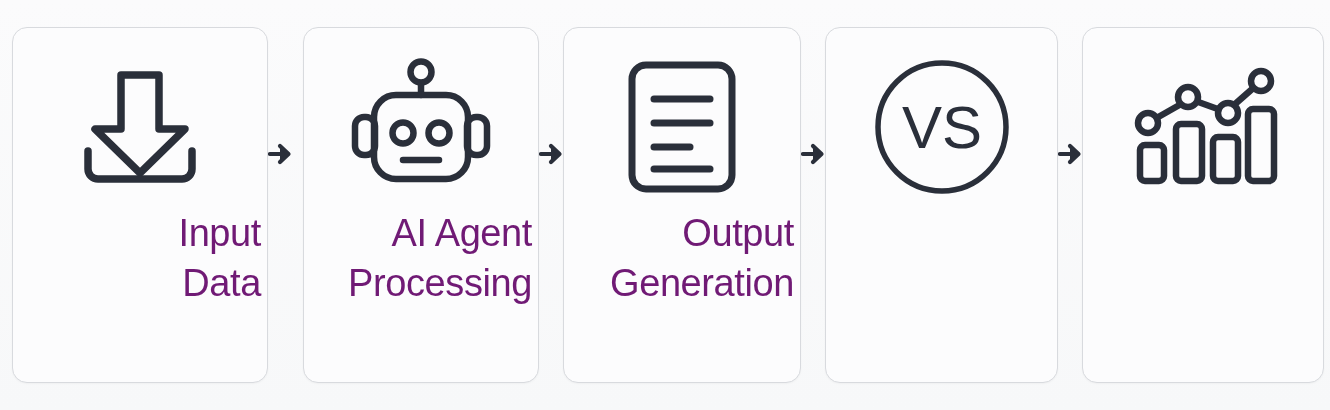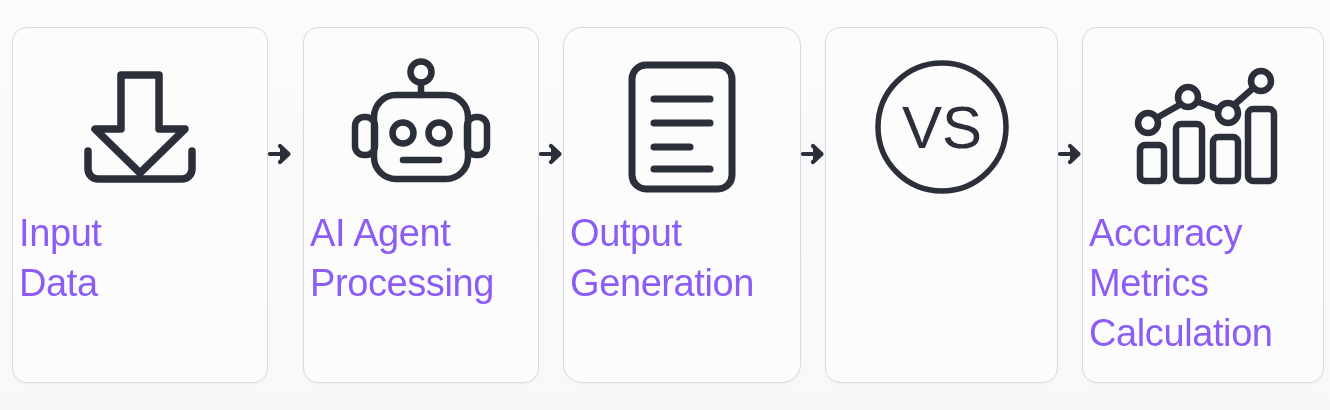--- a/index.html
+++ b/index.html
@@ -47,41 +47,41 @@
     justify-content: center;
     flex: 0 0 auto;
   }
   .step-icon svg { display: block; }
 
   .step-label {
     margin-top: 6px;
     font-size: 38px;
     line-height: 50px;
     letter-spacing: -0.4px;
-    color: #8b5cf6;
-    text-align: left;
+    color: #701a75;
+    text-align: right;
     width: 100%;
     font-weight: 400;
     white-space: pre-line;
   }
 
   .arrow {
     flex: 0 0 24px;
     display: flex;
     align-items: flex-start;
     justify-content: center;
     padding-top: 114px;
     box-sizing: border-box;
   }
   .arrow svg { display: block; }
 
   
   .step.s1 { flex: 0 0 256px; }
   .step.s2 { flex: 0 0 236px; margin-left: 11px; }
-  .step.s3 { flex: 0 0 238px; border-radius: 19px; }
+  .step.s3 { flex: 0 0 238px; }
   .step.s4 { flex: 0 0 233px; }
   .step.s5 { flex: 0 0 242px; }
 </style>
 </head>
 <body>
 
 <div class="flow">
 
   <div class="step s1">
     <div class="step-icon">
@@ -169,18 +169,15 @@
         <rect x="12" y="84" width="24" height="36" rx="5"></rect>
         <rect x="48" y="63" width="26" height="57" rx="5"></rect>
         <rect x="85" y="76" width="25" height="44" rx="5"></rect>
         <rect x="120" y="48" width="26" height="72" rx="5"></rect>
         <circle cx="20" cy="62" r="10" fill="#fcfcfd"></circle>
         <circle cx="60" cy="36" r="10" fill="#fcfcfd"></circle>
         <circle cx="100" cy="52" r="10" fill="#fcfcfd"></circle>
         <circle cx="133" cy="20" r="10" fill="#fcfcfd"></circle>
       </svg>
     </div>
-    <div class="step-label">Accuracy
-Metrics
-Calculation</div>
   </div>
 
 </div>
 
 </body></html>

